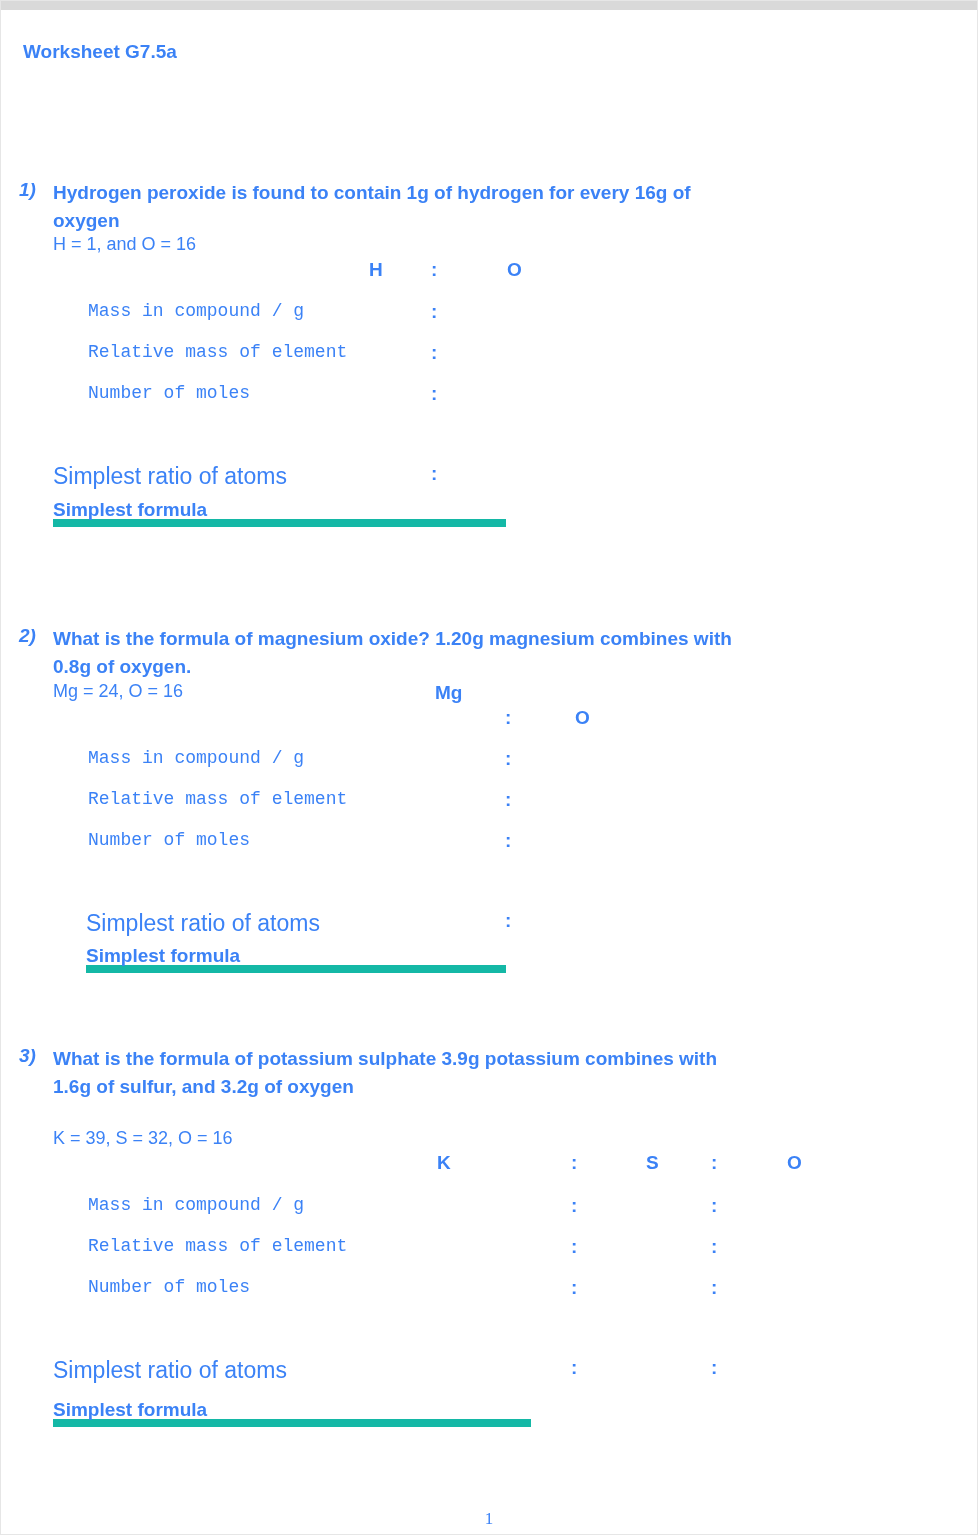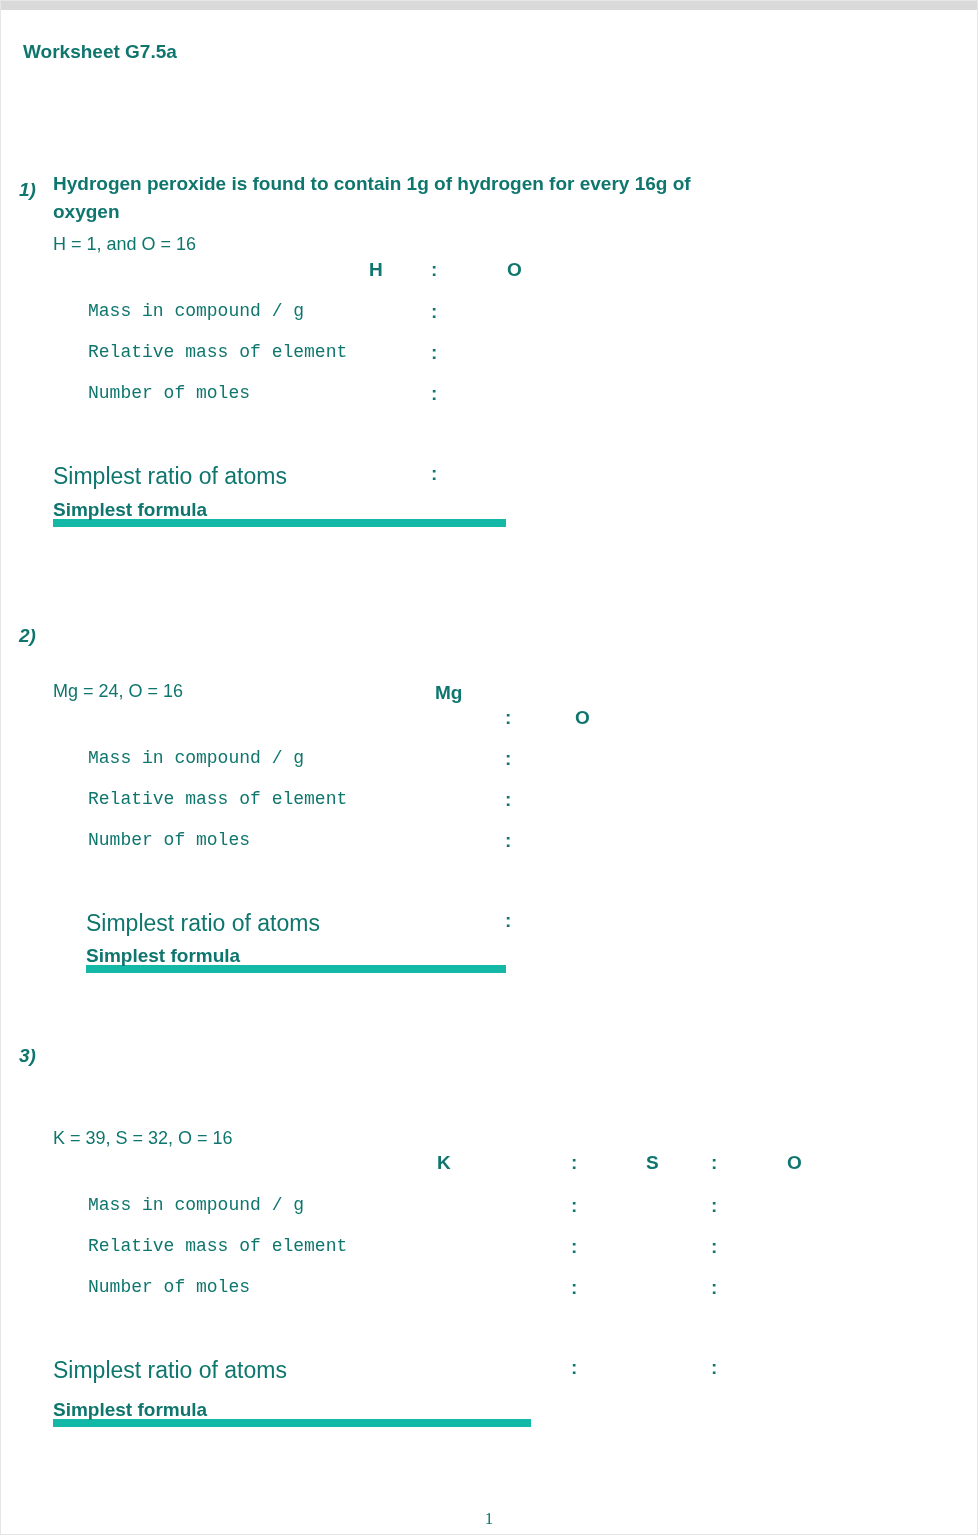--- a/index.html
+++ b/index.html
@@ -2,21 +2,21 @@
 <html><head>
 <meta charset="utf-8">
 <style>
   * { margin:0; padding:0; box-sizing:border-box; }
   html,body { background:#ffffff; }
   .page {
     position:relative;
     width:978px;
     height:1535px;
     background:#ffffff;
-    color:#0f766e;
+    color:#3b82f6;
     font-family:"Liberation Sans", sans-serif;
     overflow:hidden;
     border:1px solid #e6e6e6;
   }
   .page-edge-top {
     position:absolute; top:0; left:0; right:0; height:9px;
     background:#d9d9d9;
   }
   .abs { position:absolute; }
   .worksheet-label { font-size:19px; font-weight:bold; }
@@ -38,21 +38,21 @@
 </head>
 <body>
 
 <div class="page">
   <div class="page-edge-top"></div>
 
   <div class="abs worksheet-label" style="left:22px; top:40px;">Worksheet G7.5a</div>
 
 
   <span class="abs qnum" style="left:18px; top:178px;">1)</span>
-  <div class="abs qtext" style="left:52px; top:169px;">Hydrogen peroxide is found to contain 1g of hydrogen for every 16g of
+  <div class="abs qtext" style="left:52px; top:178px;">Hydrogen peroxide is found to contain 1g of hydrogen for every 16g of
 oxygen</div>
   <div class="abs given" style="left:52px; top:233px;">H = 1, and O = 16</div>
 
   <span class="abs elem" style="left:368px; top:258px;">H</span>
   <span class="abs colon" style="left:430px; top:258px;">:</span>
   <span class="abs elem" style="left:506px; top:258px;">O</span>
 
   <div class="abs rowlabel" style="left:87px; top:300px;">Mass in compound / g</div>
   <span class="abs colon" style="left:430px; top:300px;">:</span>
 
@@ -63,20 +63,22 @@
   <span class="abs colon" style="left:430px; top:382px;">:</span>
 
   <div class="abs ratiolabel" style="left:52px; top:462px;">Simplest ratio of atoms</div>
   <span class="abs colon" style="left:430px; top:462px;">:</span>
 
   <div class="abs formula-line" style="left:52px; top:498px; width:453px;">
     <span class="formula-label">Simplest formula</span>
   </div>
 
   <span class="abs qnum" style="left:18px; top:624px;">2)</span>
+  <div class="abs qtext" style="left:52px; top:624px;">What is the formula of magnesium oxide?  1.20g magnesium combines with
+0.8g of oxygen.</div>
   <div class="abs given" style="left:52px; top:680px;">Mg = 24, O = 16</div>
 
   <span class="abs elem" style="left:434px; top:681px;">Mg</span>
   <span class="abs colon" style="left:504px; top:706px;">:</span>
   <span class="abs elem" style="left:574px; top:706px;">O</span>
 
   <div class="abs rowlabel" style="left:87px; top:747px;">Mass in compound / g</div>
   <span class="abs colon" style="left:504px; top:747px;">:</span>
 
   <div class="abs rowlabel" style="left:87px; top:788px;">Relative mass of element</div>
@@ -86,20 +88,22 @@
   <span class="abs colon" style="left:504px; top:829px;">:</span>
 
   <div class="abs ratiolabel" style="left:85px; top:909px;">Simplest ratio of atoms</div>
   <span class="abs colon" style="left:504px; top:909px;">:</span>
 
   <div class="abs formula-line" style="left:85px; top:944px; width:420px;">
     <span class="formula-label">Simplest formula</span>
   </div>
 
   <span class="abs qnum" style="left:18px; top:1044px;">3)</span>
+  <div class="abs qtext" style="left:52px; top:1044px;">What is the formula of potassium sulphate  3.9g potassium combines with
+1.6g of sulfur, and 3.2g of oxygen</div>
   <div class="abs given" style="left:52px; top:1099px;margin-top:28px;">K = 39, S = 32, O = 16</div>
 
   <span class="abs elem" style="left:436px; top:1151px;">K</span>
   <span class="abs colon" style="left:570px; top:1151px;">:</span>
   <span class="abs elem" style="left:645px; top:1151px;">S</span>
   <span class="abs colon" style="left:710px; top:1151px;">:</span>
   <span class="abs elem" style="left:786px; top:1151px;">O</span>
 
   <div class="abs rowlabel" style="left:87px; top:1194px;">Mass in compound / g</div>
   <span class="abs colon" style="left:570px; top:1194px;">:</span>

